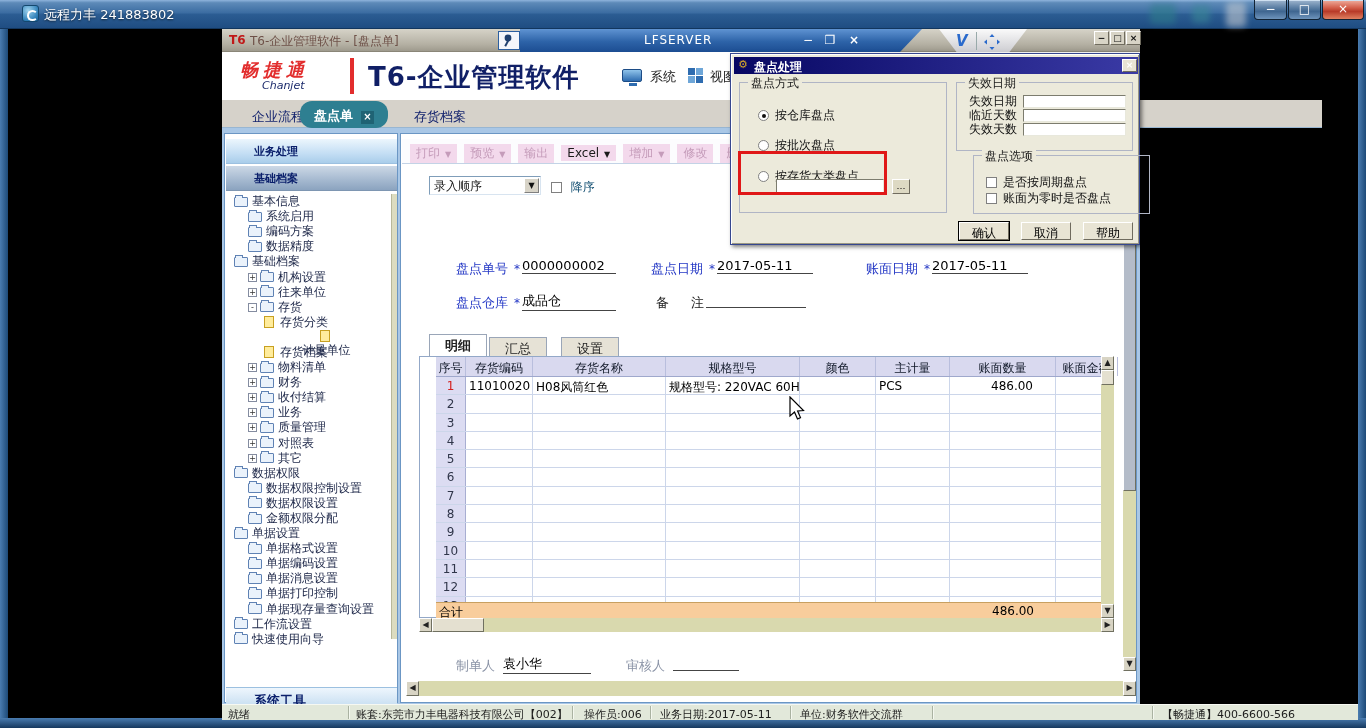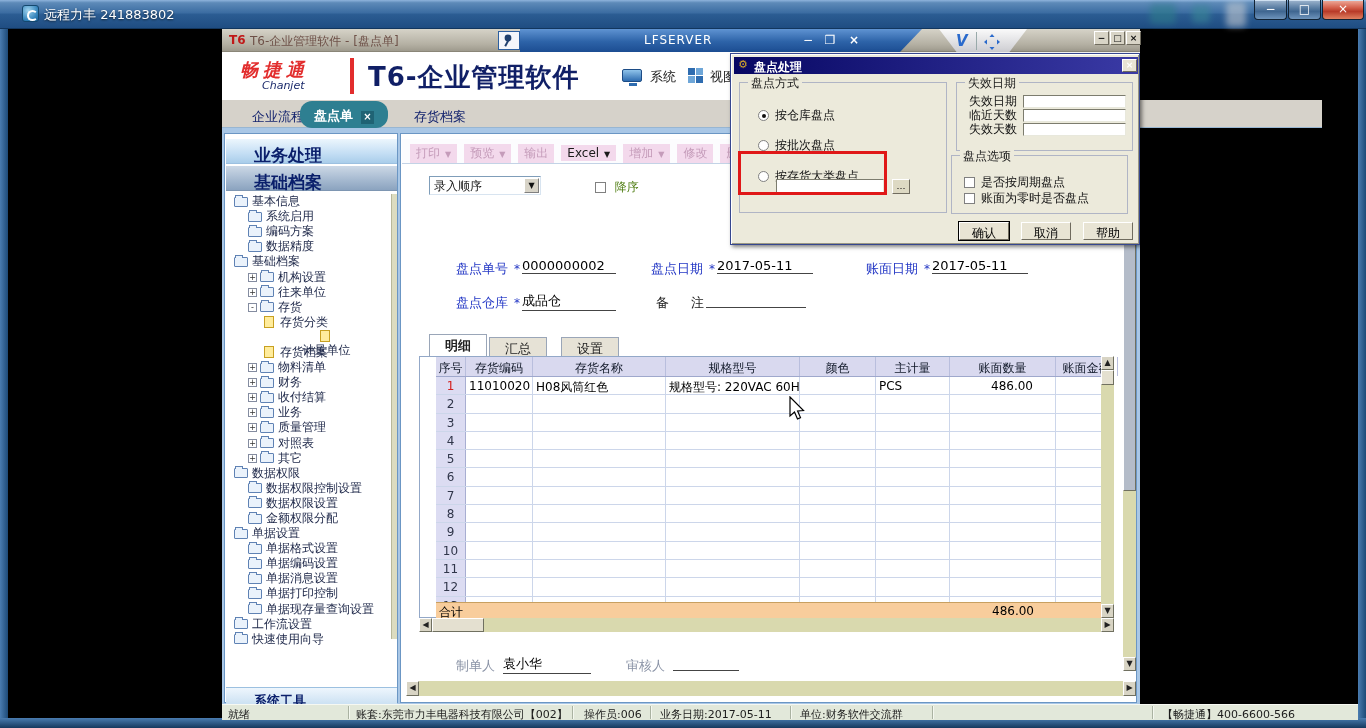--- a/index.html
+++ b/index.html
@@ -58,21 +58,21 @@
   
   #tab-row { left:222px; top:100px; width:1100px; height:28px; background:#d6d2ca; border-bottom:1px solid #98b6d2; }
   .app-tab { top:4px; height:24px; padding:4px 14px 0; font-size:13px; color:#14246e; }
   .app-tab.active { background:#2e7f91; color:#fff; top:1px; height:27px; padding-top:6px; font-weight:bold; }
   .tab-close { display:inline-block; width:13px; height:13px; margin-left:8px; background:#1f6374; color:#fff;
     font-size:10px; line-height:12px; text-align:center; font-weight:bold; }
 
   
   #main-bg { left:222px; top:128px; width:918px; height:576px; background:#a9c7e6; }
   #sidebar { left:224px; top:133px; width:174px; height:570px; background:#fff; border:1px solid #6b96c4; }
-  .side-hdr { left:1px; width:171px; height:25px; font-weight:bold; font-size:17px; color:#0a1f6b; padding:5px 0 0 28px; }
+  .side-hdr { left:1px; width:171px; height:25px; font-weight:bold; font-size:11px; color:#0a1f6b; padding:5px 0 0 28px; }
   .side-hdr.h1 { background:linear-gradient(180deg,#ecf6fd 0%,#c4def4 60%,#a9cdea 100%); border-bottom:1px solid #9cc0e0; }
   .side-hdr.h2 { background:linear-gradient(180deg,#ccd8e6 0%,#a4b8cf 60%,#8ba3bf 100%); border-bottom:1px solid #7e96b2; }
   #tree { left:1px; top:60px; width:165px; height:452px; overflow:hidden; }
   .tree-item { position:relative; height:15.1px; font-size:12px; color:#1b2547; white-space:nowrap; display:flex; align-items:center; }
   .expander { display:inline-block; width:9px; height:9px; border:1px solid #848ca0; background:#fff; margin-right:3px;
     font-size:8px; line-height:7px; text-align:center; color:#333; flex:none; }
   .ico-folder { display:inline-block; width:14px; height:10px; background:#eaf2fb; border:1px solid #5f82b4; border-radius:1px; position:relative; margin-right:4px; flex:none; }
   .ico-folder:before { content:""; position:absolute; left:0; top:-3px; width:6px; height:2px; background:#eaf2fb; border:1px solid #5f82b4; border-bottom:none; }
   .ico-page { display:inline-block; width:10px; height:12px; background:#ffec9c; border:1px solid #c8a020; margin:0 6px 0 2px; flex:none; }
   #side-scroll { left:166px; top:60px; width:6px; height:445px; background:#dcdcc0; border-left:1px solid #b8b89a; }
@@ -85,21 +85,21 @@
   #toolbar { left:1px; top:5px; width:734px; height:25px; background:#fcfcfe; border-bottom:1px solid #c3d3e6; padding:3px 0 0 8px; white-space:nowrap; }
   .tbtn { display:inline-block; background:#f3d9ec; padding:1px 6px; margin-right:7px; font-size:12px; color:#1a1a1a; }
   .tbtn.disabled { color:#c59cba; }
   .tbtn .dd { font-size:8px; margin-left:5px; }
 
   
   .sunken { background:#fff; border:1px solid; border-color:#7f9db9 #d8e4f0 #d8e4f0 #7f9db9; }
   #sort-select { left:28px; top:42px; width:112px; height:19px; font-size:12px; padding:1px 0 0 4px; color:#111; }
   #sort-dd { position:absolute; right:1px; top:1px; width:15px; height:15px; background:#d8d4c8; border:1px solid; border-color:#fff #808080 #808080 #fff; font-size:8px; text-align:center; line-height:14px; }
   .cb { width:11px; height:11px; background:#fff; border:1px solid #808080; display:inline-block; }
-  #desc-row { left:150px; top:45px; font-size:12px; color:#4d7c0f;margin-left:44px; }
+  #desc-row { left:150px; top:45px; font-size:12px; color:#0c4a6e; }
 
   
   .f-label { color:#2337c5; font-size:13px; position:absolute; }
   .f-star { color:#2337c5; font-size:12px; position:absolute; }
   .f-value { color:#000; font-size:13px; position:absolute; border-bottom:1px solid #444; }
   .f-line { position:absolute; border-bottom:1px solid #444; }
 
   
   .dtab { position:absolute; height:19px; width:58px; text-align:center; font-size:13px; color:#222;
     background:#e6e2d6; border:1px solid #9aa6b8; border-bottom:none; padding-top:2px; }
@@ -627,21 +627,21 @@
           <span style="display: inline-block; width: 54px; text-align: right;">临近天数</span>
           <span class="mini-input" style="position: static; display: inline-block; width: 103px; height: 13px;"></span>
         </div>
         <div class="dlg-row" style="left: 6px; top: 38px;">
           <span style="display: inline-block; width: 54px; text-align: right;">失效天数</span>
           <span class="mini-input" style="position: static; display: inline-block; width: 103px; height: 13px;"></span>
         </div>
       </div>
   </div>
 
-  <div class="group" style="left:220px;top:101px;width:177px;height:59px;">
+  <div class="group" style="left:242px;top:101px;width:177px;height:59px;">
     <span class="group-label">盘点选项</span>
     <div id="option-checks">
         <div class="dlg-row" style="left: 12px; top: 18px;">
           <span class="cb"></span>
           <span>是否按周期盘点</span>
         </div>
         <div class="dlg-row" style="left: 12px; top: 34px;">
           <span class="cb"></span>
           <span>账面为零时是否盘点</span>
         </div>

